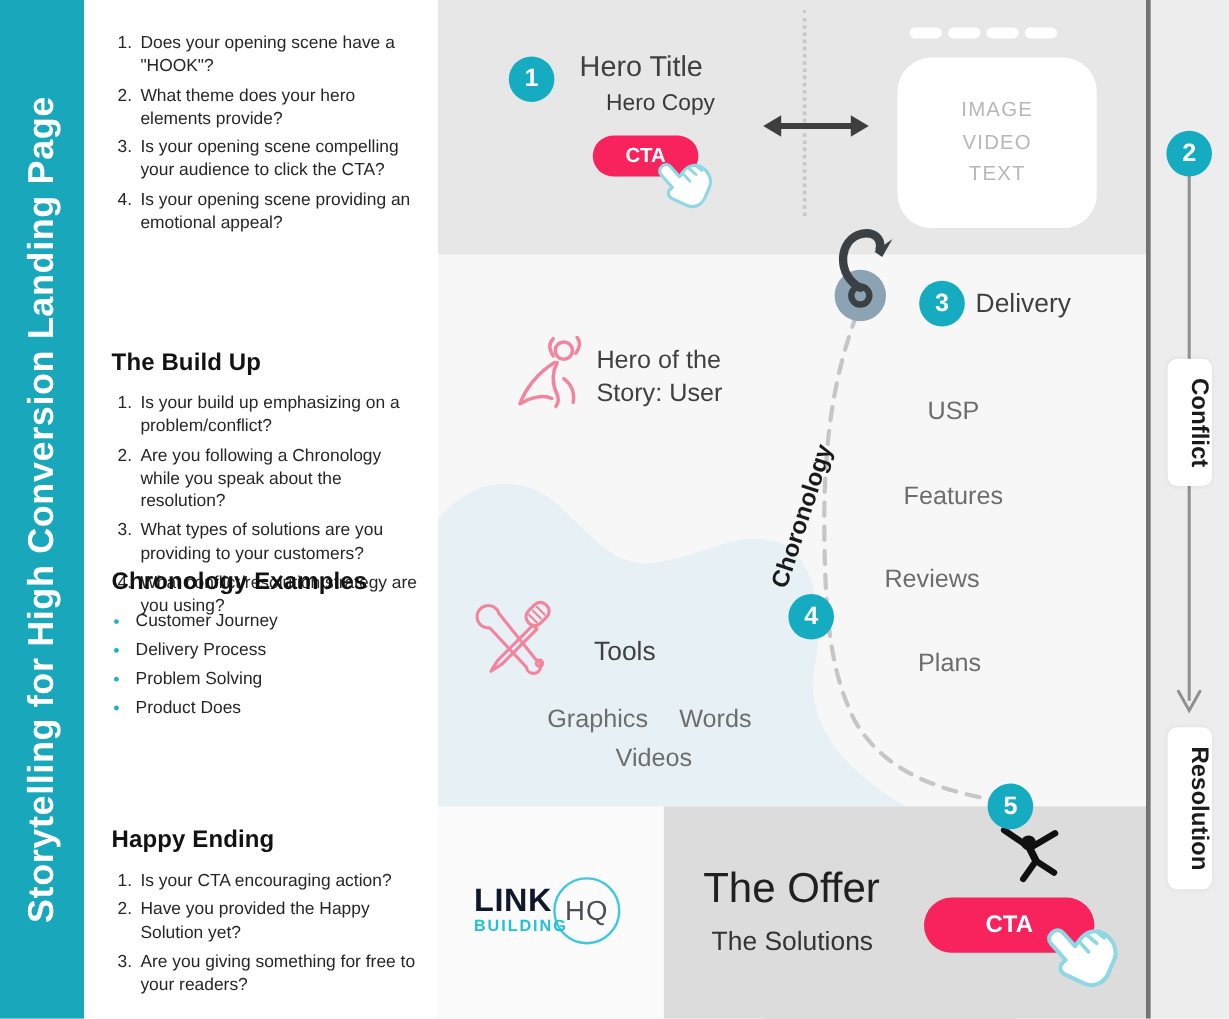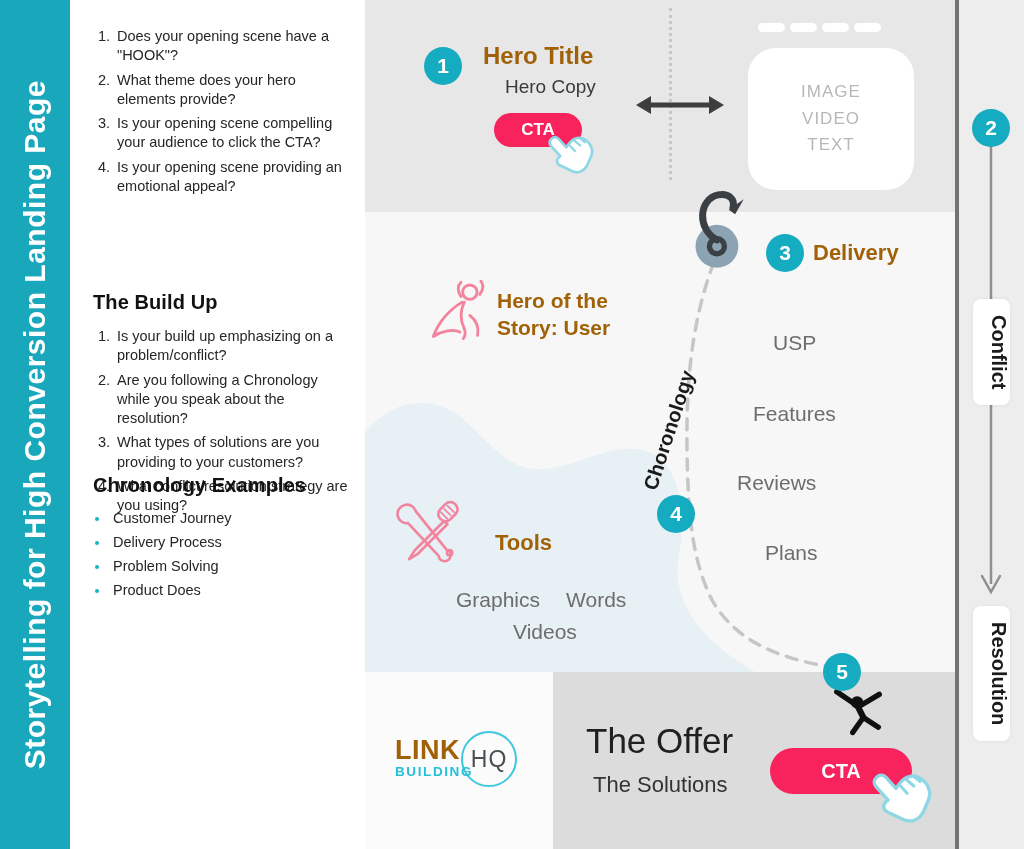--- a/index.html
+++ b/index.html
@@ -29,40 +29,40 @@
   .blob { left:365px; top:395px; z-index:1; }
 
   
   .rail-divider { left:955px; top:0; width:4px; height:849px; background:#737373; z-index:2; }
   .rail { left:959px; top:0; width:65px; height:849px; background:#ededed; z-index:2; }
   .rail-label { position:absolute; left:14px; width:37px; background:#fff; border-radius:8px; writing-mode:vertical-rl; text-align:center; font-size:20px; font-weight:800; color:#1b1b1b; padding:16px 0; box-shadow:0 0 4px rgba(0,0,0,.06); z-index:3; }
 
   
   .num-circle { width:38px; height:38px; border-radius:50%; background:#15abc0; color:#fff; font-size:21px; font-weight:800; display:flex; align-items:center; justify-content:center; z-index:6; }
   .cta-pill { background:#f8235d; color:#fff; font-weight:800; border:none; border-radius:23px; display:flex; align-items:center; justify-content:center; z-index:5; cursor:pointer; }
-  .label-bold { font-weight:700; color:#a16207; z-index:4; }
+  .label-bold { font-weight:400; color:#404040; z-index:4; }
   .label-gray { color:#6d6d6d; z-index:4; }
   .z4 { z-index:4; } .z5 { z-index:5; } .z6 { z-index:6; }
 
   .dotted-divider { left:669px; top:8px; height:172px; border-left:3px dotted #c7c7c7; z-index:3; }
   .nav-dashes { left:758px; top:23px; display:flex; gap:5px; z-index:4; }
   .nav-dashes span { width:27px; height:9px; border-radius:4.5px; background:#fff; }
   .media-box { left:748px; top:48px; width:166px; height:142px; background:#fff; border-radius:28px; display:flex; flex-direction:column; align-items:center; justify-content:center; z-index:4; }
   .media-box span { color:#b7b7b7; font-size:17px; letter-spacing:1px; line-height:1.55; }
 
   .hero-story-text { left:497px; top:287px; font-size:21px; line-height:27px; }
   .chronology { left:650px; top:478px; font-size:20px; font-weight:800; color:#1a1a1a; transform:rotate(-72deg); transform-origin:0 50%; white-space:nowrap; z-index:4; }
 
   .offer-title { left:586px; top:721px; font-size:35px; color:#202020; z-index:4; }
   .offer-sub { left:593px; top:772px; font-size:22px; color:#333; z-index:4; }
 
   
   .logo { left:395px; top:731px; display:flex; align-items:center; z-index:4; }
   .logo-text { display:flex; flex-direction:column; align-items:flex-start; z-index:2; }
-  .logo-link { font-size:27px; font-weight:800; color:#a16207; letter-spacing:.5px; line-height:1; }
+  .logo-link { font-size:27px; font-weight:800; color:#0f172a; letter-spacing:.5px; line-height:1; }
   .logo-building { font-size:13.5px; font-weight:800; color:#25c0d6; letter-spacing:1.6px; line-height:1.2; }
   .logo-circle { width:56px; height:56px; border:2px solid #3ec8df; border-radius:50%; display:flex; align-items:center; justify-content:center; margin-left:-12px; z-index:1; }
   .logo-circle span { font-size:23px; color:#4a4f53; letter-spacing:1px; }
 
   svg { display:block; }
 </style>
 </head>
 <body>
 
 <div class="abs main-bg"></div>
@@ -116,20 +116,28 @@
   <div class="q-section" style="top:474px;">
     <h2>Chronology Examples</h2>
     <ul>
       <li>Customer Journey</li>
       <li>Delivery Process</li>
       <li>Problem Solving</li>
       <li>Product Does</li>
     </ul>
   </div>
 
+  <div class="q-section" style="top:689px;">
+    <h2>Happy Ending</h2>
+    <ol>
+      <li>Is your CTA encouraging action?</li>
+      <li>Have you provided the Happy Solution yet?</li>
+      <li>Are you giving something for free to your readers?</li>
+    </ol>
+  </div>
 </div>
 
 <svg class="abs" style="left:0;top:0;z-index:3;pointer-events:none;" width="1024" height="849" viewBox="0 0 1024 849">
   <path d="M714 262 C692 320 686 380 687 450 C688 515 692 560 712 600 C738 646 788 660 836 668" fill="none" stroke="#c6c6c6" stroke-width="3.5" stroke-dasharray="11 9" stroke-linecap="round"></path>
 </svg>
 
 <div class="num-circle abs" style="left:424px;top:47px;">
   <span>1</span>
 </div>
 <div class="abs label-bold" style="left:483px;top:42px;font-size:24px;">Hero Title</div>

